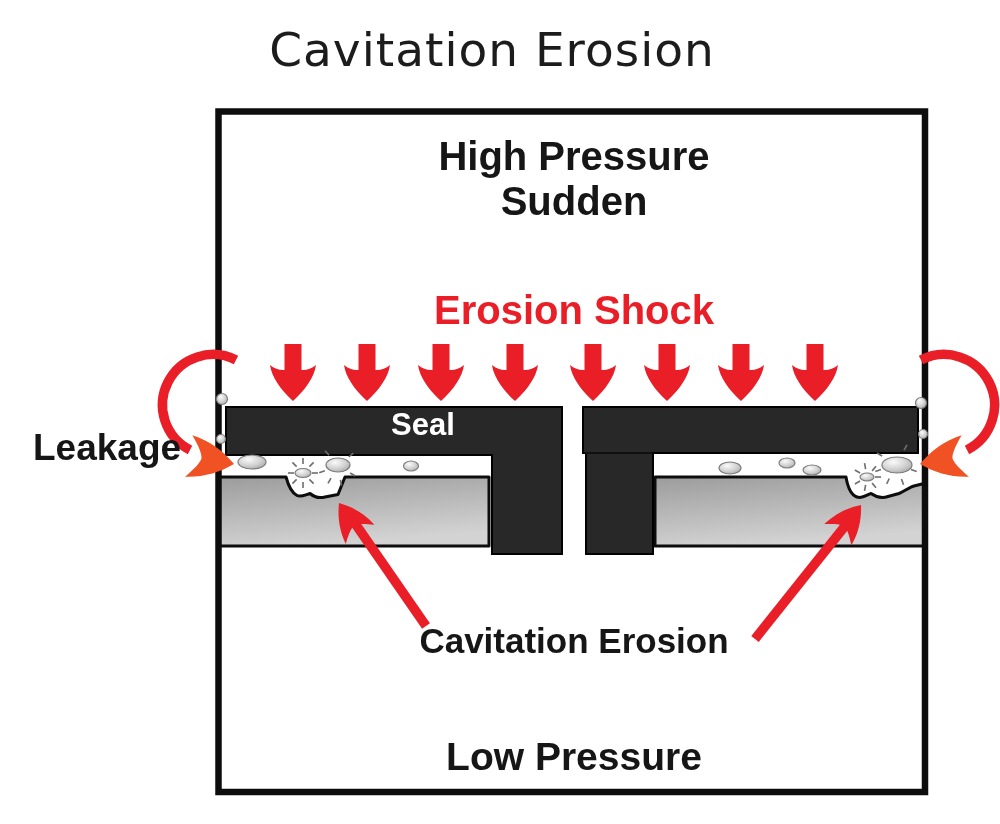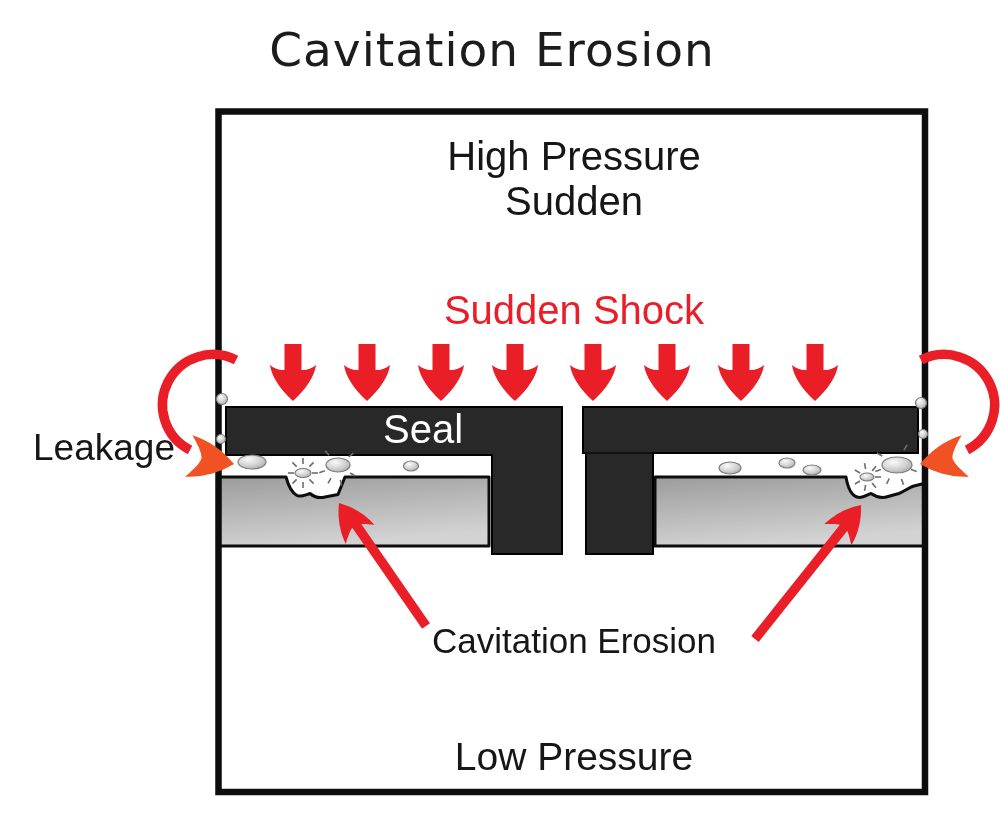--- a/index.html
+++ b/index.html
@@ -1,28 +1,28 @@
 <!DOCTYPE html>
 <html style="--arrow-red: #e91e27; --leak-head-orange: #f05223; --seal-black: #282828; --outline-black: #0d0d0d; --plate-gray-dark: #9c9c9c; --plate-gray-light: #d3d3d3; --text-black: #161616;"><head>
 <meta charset="utf-8">
 <style>
   html,body{margin:0;padding:0;background:#fff;}
   .stage{position:relative;width:1000px;height:824px;background:#fff;overflow:hidden;
          font-family:"Liberation Sans",sans-serif;}
   .stage svg{position:absolute;left:0;top:0;}
 
-  .lbl{position:absolute;color:var(--text-black,#161616);font-weight:normal;white-space:nowrap;}
+  .lbl{position:absolute;color:var(--text-black,#161616);font-weight:bold;white-space:nowrap;}
 
   .title{position:absolute;left:0;top:22px;width:984px;text-align:center;
          font-family:"DejaVu Sans",sans-serif;font-weight:400;font-size:47px;
          letter-spacing:1px;color:#1c1c1c;}
   .hp{left:221px;top:134px;width:706px;text-align:center;font-size:40px;line-height:45px;}
   .shock{left:221px;top:288px;width:706px;text-align:center;font-size:40px;
          color:var(--arrow-red,#e91e27);}
-  .seal{left:341px;top:407px;width:164px;text-align:center;font-size:40px;color:#fff;}
+  .seal{left:341px;top:407px;width:164px;text-align:center;font-size:31px;color:#fff;}
   .leakage{left:6px;top:427px;font-size:37px;margin-left:27px;}
   .cav{left:221px;top:621px;width:706px;text-align:center;font-size:35px;}
   .lowp{left:221px;top:735px;width:706px;text-align:center;font-size:39px;}
 
   .frame{fill:none;stroke:var(--outline-black,#0d0d0d);stroke-width:6.5px;}
   .sealpiece{fill:var(--seal-black,#282828);stroke:#000;stroke-width:2px;}
   .seam{stroke:#101010;stroke-width:2px;}
   .plate{fill:url(#plateGrad);stroke:var(--outline-black,#0d0d0d);stroke-width:3px;stroke-linejoin:round;}
   .shockarrow{fill:var(--arrow-red,#e91e27);}
   .arcline{fill:none;stroke:var(--arrow-red,#e91e27);stroke-width:9.5px;}
@@ -135,18 +135,18 @@
     <ellipse class="bubble" cx="923" cy="434" rx="4.5" ry="4.5"></ellipse>
   </svg>
 
   <div class="title">Cavitation Erosion</div>
 
   <div class="lbl hp">
     <div>High Pressure</div>
     <div>Sudden</div>
   </div>
 
-  <div class="lbl shock">Sudden Shock</div>
+  <div class="lbl shock">Erosion Shock</div>
   <div class="lbl seal">Seal</div>
   <div class="lbl leakage">Leakage</div>
   <div class="lbl cav">Cavitation Erosion</div>
   <div class="lbl lowp">Low Pressure</div>
 </div>
 
 </body></html>

